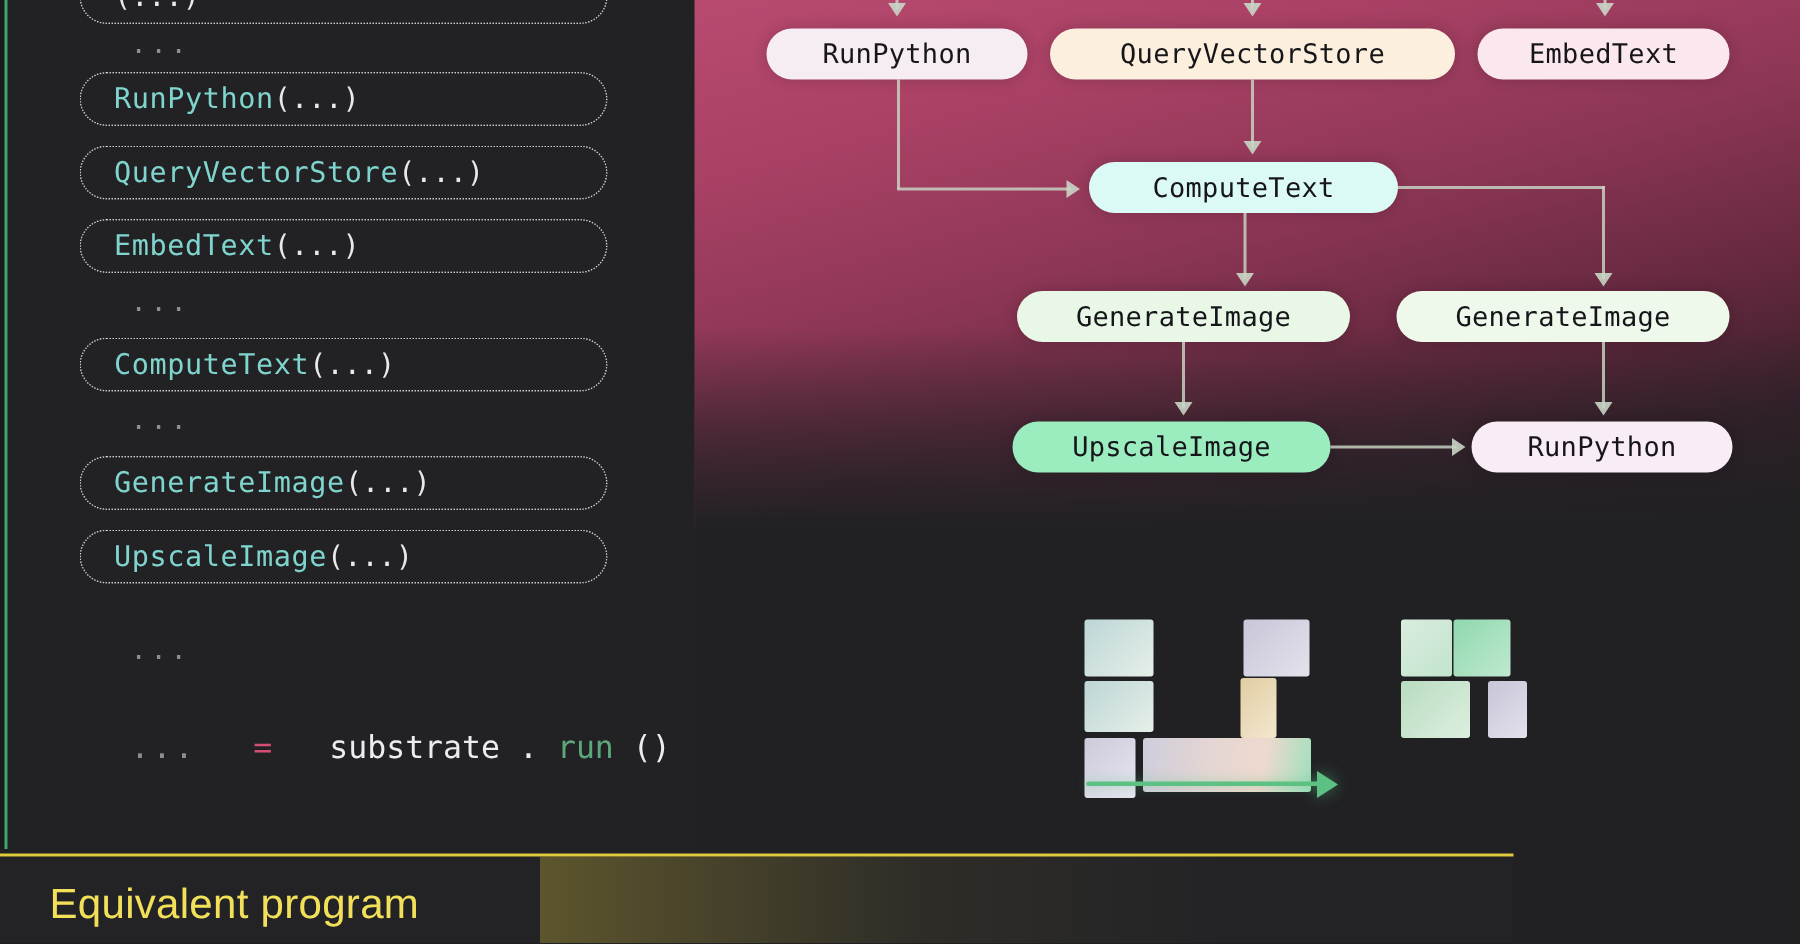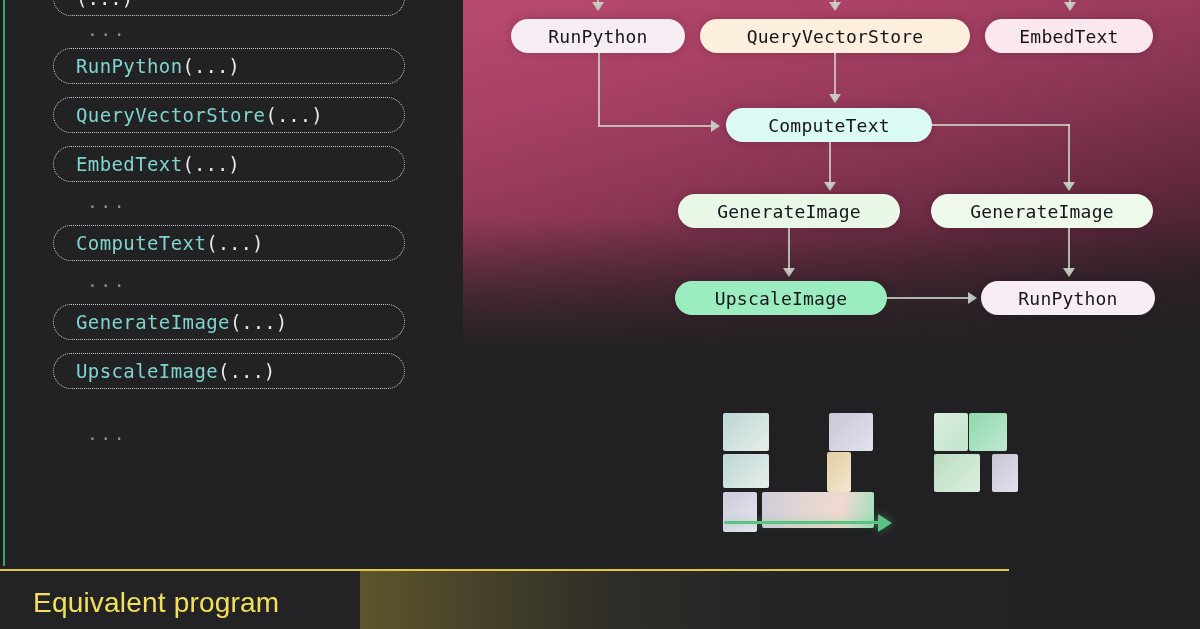--- a/index.html
+++ b/index.html
@@ -179,20 +179,30 @@
       <span class="paren">(...)</span>
     </div>
 
     <div class="pill" style="left:48px;top:353px;width:352px;">
       <span class="fn">UpscaleImage</span>
       <span class="paren">(...)</span>
     </div>
 
     <div class="ellipsis" style="left:82px;top:423px;">...</div>
 
+    <div class="runline" style="left:82px;top:486px;">
+      <span class="ell">...</span>
+      <span>&nbsp;</span>
+      <span class="eq">=</span>
+      <span>&nbsp;</span>
+      <span class="mod">substrate</span>
+      <span class="dot">.</span>
+      <span class="fn2">run</span>
+      <span class="pr">()</span>
+    </div>
   </div>
 
   <div class="left-gutter"></div>
   <div class="left-accent"></div>
 
   <div class="graph-panel">
 
     <div class="edge v" style="left:134px;top:-12px;height:18px;"></div>
     <div class="arrowhead" style="left:129px;top:2px;"></div>
 

